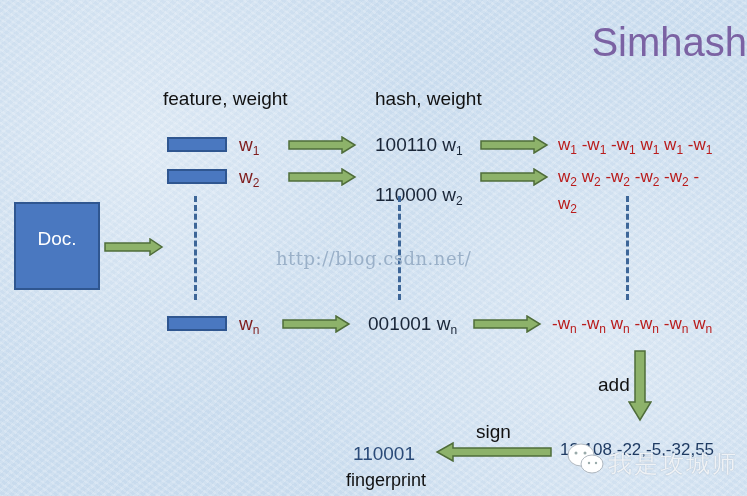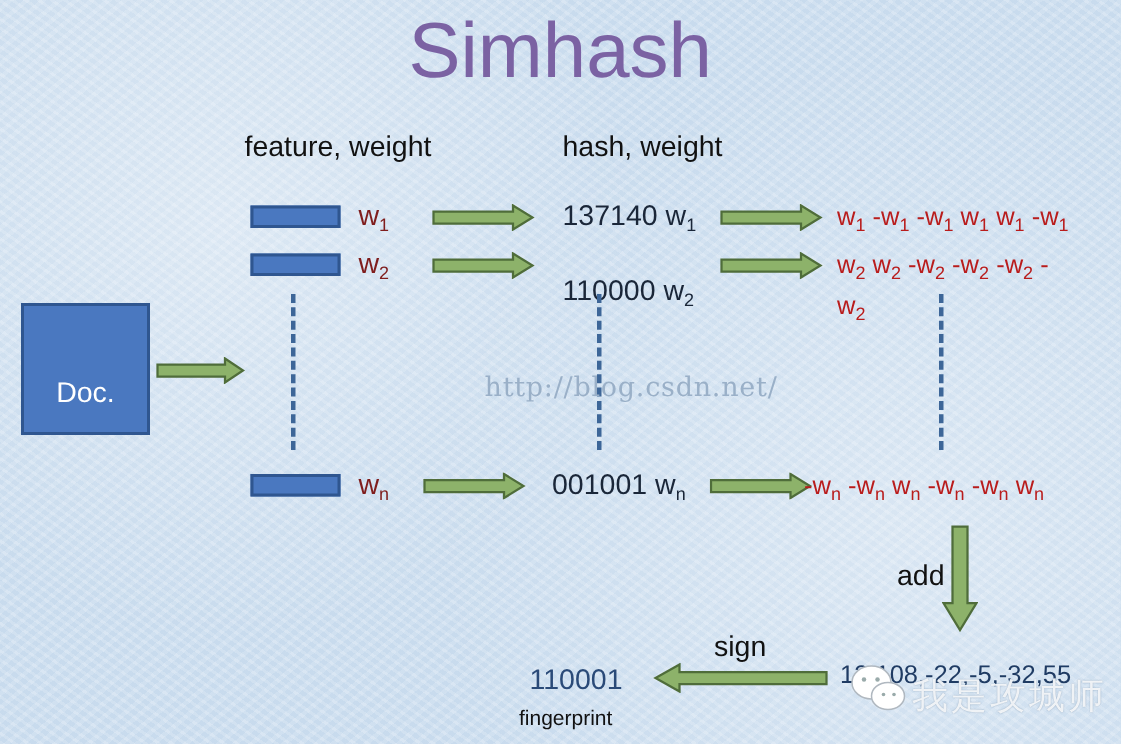--- a/index.html
+++ b/index.html
@@ -7,34 +7,34 @@
       width:747px; height:496px; position:relative; overflow:hidden;
       background:#cfe0f0;
       background-image:
         radial-gradient(circle at 20% 30%, rgba(255,255,255,0.35) 0, rgba(255,255,255,0) 40%),
         radial-gradient(circle at 80% 70%, rgba(255,255,255,0.3) 0, rgba(255,255,255,0) 45%),
         repeating-linear-gradient(35deg, rgba(255,255,255,0.12) 0 2px, rgba(180,205,230,0.12) 2px 5px),
         repeating-linear-gradient(-40deg, rgba(255,255,255,0.10) 0 3px, rgba(170,195,225,0.10) 3px 7px);
       font-family:"Liberation Sans", sans-serif;
     }
     .abs { position:absolute; }
-    .title { left:0; width:747px; top:4px; text-align:center; font-size:52px; color:#7b62a3; }
+    .title { left:0; width:747px; top:20px; text-align:right; font-size:40px; color:#7b62a3; }
     .hdr { font-size:19px; color:#111; }
     .feat-bar { background:#4a78c0; border:2px solid #2f5690; box-sizing:border-box; }
     .wlabel { font-size:19px; color:#7f1d1d; }
     .wlabel sub, .vec sub { font-size:12px; vertical-align:-4px; }
     .hashtxt { font-size:19px; color:#1a2638; }
     .vec { font-size:17px; color:#b91c1c; line-height:22px; }
     .dash { width:0; border-left:3px dashed #3d6698; }
     .doc { left:14px; top:202px; width:86px; height:88px; background:#4a78c0; border:2px solid #2f5690; box-sizing:border-box;
-           color:#fff; font-size:19px; display:flex; align-items:flex-end; justify-content:center; padding-bottom:14px; }
-    .watermark { font-family:"DejaVu Serif", serif; font-size:18px; color:#9ab0c8; letter-spacing:0.5px;margin-left:47px; }
+           color:#fff; font-size:19px; display:flex; align-items:center; justify-content:center; padding-bottom:14px; }
+    .watermark { font-family:"DejaVu Serif", serif; font-size:18px; color:#9ab0c8; letter-spacing:0.5px; }
     .sum { font-size:17px; color:#1f3b63; }
     .fp { font-size:19px; color:#2a4a78; }
-    .fplabel { font-size:14px; color:#111; }
+    .fplabel { font-size:18px; color:#111; }
     .wm2 { font-size:24px; color:rgba(255,255,255,0.85); letter-spacing:2px; text-shadow:0 0 1px #8aa0b8; }
   </style>
 </head>
 <body>
 
 <div class="abs title">Simhash</div>
 
 <div class="abs hdr" style="left:163px;top:88px;">feature, weight</div>
 <div class="abs hdr" style="left:375px;top:88px;">hash, weight</div>
 
@@ -43,21 +43,21 @@
 </div>
 <svg class="abs" style="left:104px;top:238px;" width="60" height="18">
   <polygon points="1,5 46,5 46,1 58,9 46,17 46,13 1,13" fill="#8db26a" stroke="#4f6d3a" stroke-width="1.5"></polygon>
 </svg>
 
 <div class="abs feat-bar" style="left:167px;top:137px;width:60px;height:15px;"></div>
 <div class="abs wlabel" style="left:239px;top:134px;"><span>w</span><sub>1</sub></div>
 <svg class="abs" style="left:288px;top:136px;" width="70" height="18">
   <polygon points="1,5 54,5 54,1 67,9 54,17 54,13 1,13" fill="#8db26a" stroke="#4f6d3a" stroke-width="1.5"></polygon>
 </svg>
-<div class="abs hashtxt" style="left:375px;top:134px;"><span>137140</span> <span class="wlabel" style="color:#1a2638">w<sub>1</sub></span></div>
+<div class="abs hashtxt" style="left:375px;top:134px;"><span>100110</span> <span class="wlabel" style="color:#1a2638">w<sub>1</sub></span></div>
 <svg class="abs" style="left:480px;top:136px;" width="70" height="18">
   <polygon points="1,5 54,5 54,1 67,9 54,17 54,13 1,13" fill="#8db26a" stroke="#4f6d3a" stroke-width="1.5"></polygon>
 </svg>
 <div class="abs vec" style="left:558px;top:134px;">w<sub>1</sub> -w<sub>1</sub> -w<sub>1</sub> w<sub>1</sub> w<sub>1</sub> -w<sub>1</sub></div>
 
 <div class="abs feat-bar" style="left:167px;top:169px;width:60px;height:15px;"></div>
 <div class="abs wlabel" style="left:239px;top:166px;"><span>w</span><sub>2</sub></div>
 <svg class="abs" style="left:288px;top:168px;" width="70" height="18">
   <polygon points="1,5 54,5 54,1 67,9 54,17 54,13 1,13" fill="#8db26a" stroke="#4f6d3a" stroke-width="1.5"></polygon>
 </svg>
@@ -73,21 +73,21 @@
 
 <div class="abs feat-bar" style="left:167px;top:316px;width:60px;height:15px;"></div>
 <div class="abs wlabel" style="left:239px;top:313px;"><span>w</span><sub>n</sub></div>
 <svg class="abs" style="left:282px;top:315px;" width="70" height="18">
   <polygon points="1,5 54,5 54,1 67,9 54,17 54,13 1,13" fill="#8db26a" stroke="#4f6d3a" stroke-width="1.5"></polygon>
 </svg>
 <div class="abs hashtxt" style="left:368px;top:313px;"><span>001001</span> <span class="wlabel" style="color:#1a2638">w<sub>n</sub></span></div>
 <svg class="abs" style="left:473px;top:315px;" width="70" height="18">
   <polygon points="1,5 54,5 54,1 67,9 54,17 54,13 1,13" fill="#8db26a" stroke="#4f6d3a" stroke-width="1.5"></polygon>
 </svg>
-<div class="abs vec" style="left:536px;top:313px;text-align:center;">-w<sub>n</sub> -w<sub>n</sub> w<sub>n</sub> -w<sub>n</sub> -w<sub>n</sub> w<sub>n</sub></div>
+<div class="abs vec" style="left:552px;top:313px;text-align:center;">-w<sub>n</sub> -w<sub>n</sub> w<sub>n</sub> -w<sub>n</sub> -w<sub>n</sub> w<sub>n</sub></div>
 
 <div class="abs watermark" style="left:276px;top:248px;">http://blog.csdn.net/</div>
 
 <svg class="abs" style="left:628px;top:350px;" width="24" height="72">
   <polygon points="7,1 17,1 17,52 23,52 12,70 1,52 7,52" fill="#8db26a" stroke="#4f6d3a" stroke-width="1.5"></polygon>
 </svg>
 <div class="abs hdr" style="left:598px;top:374px;">add</div>
 
 <div class="abs sum" style="left:560px;top:440px;">13,108,-22,-5,-32,55</div>
 

